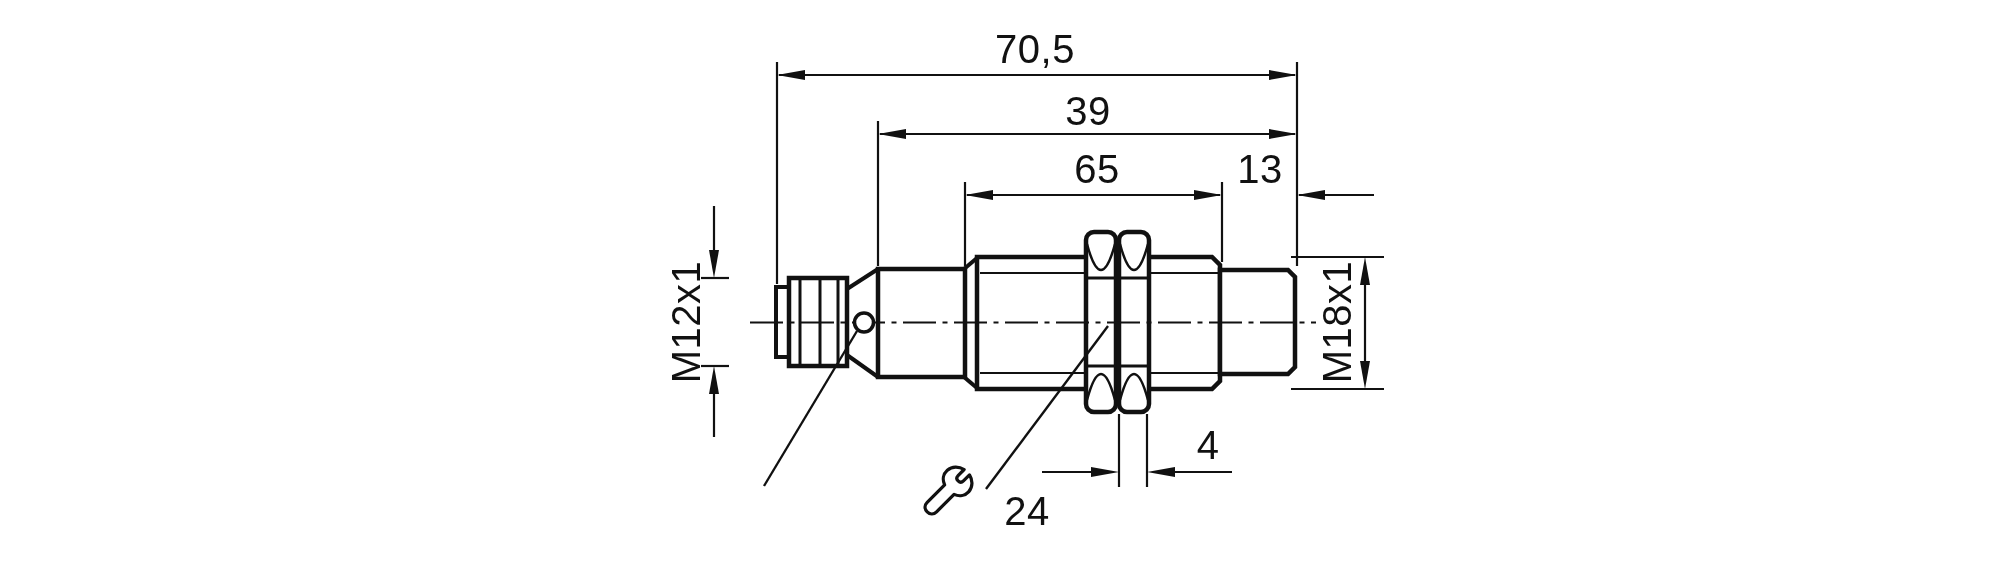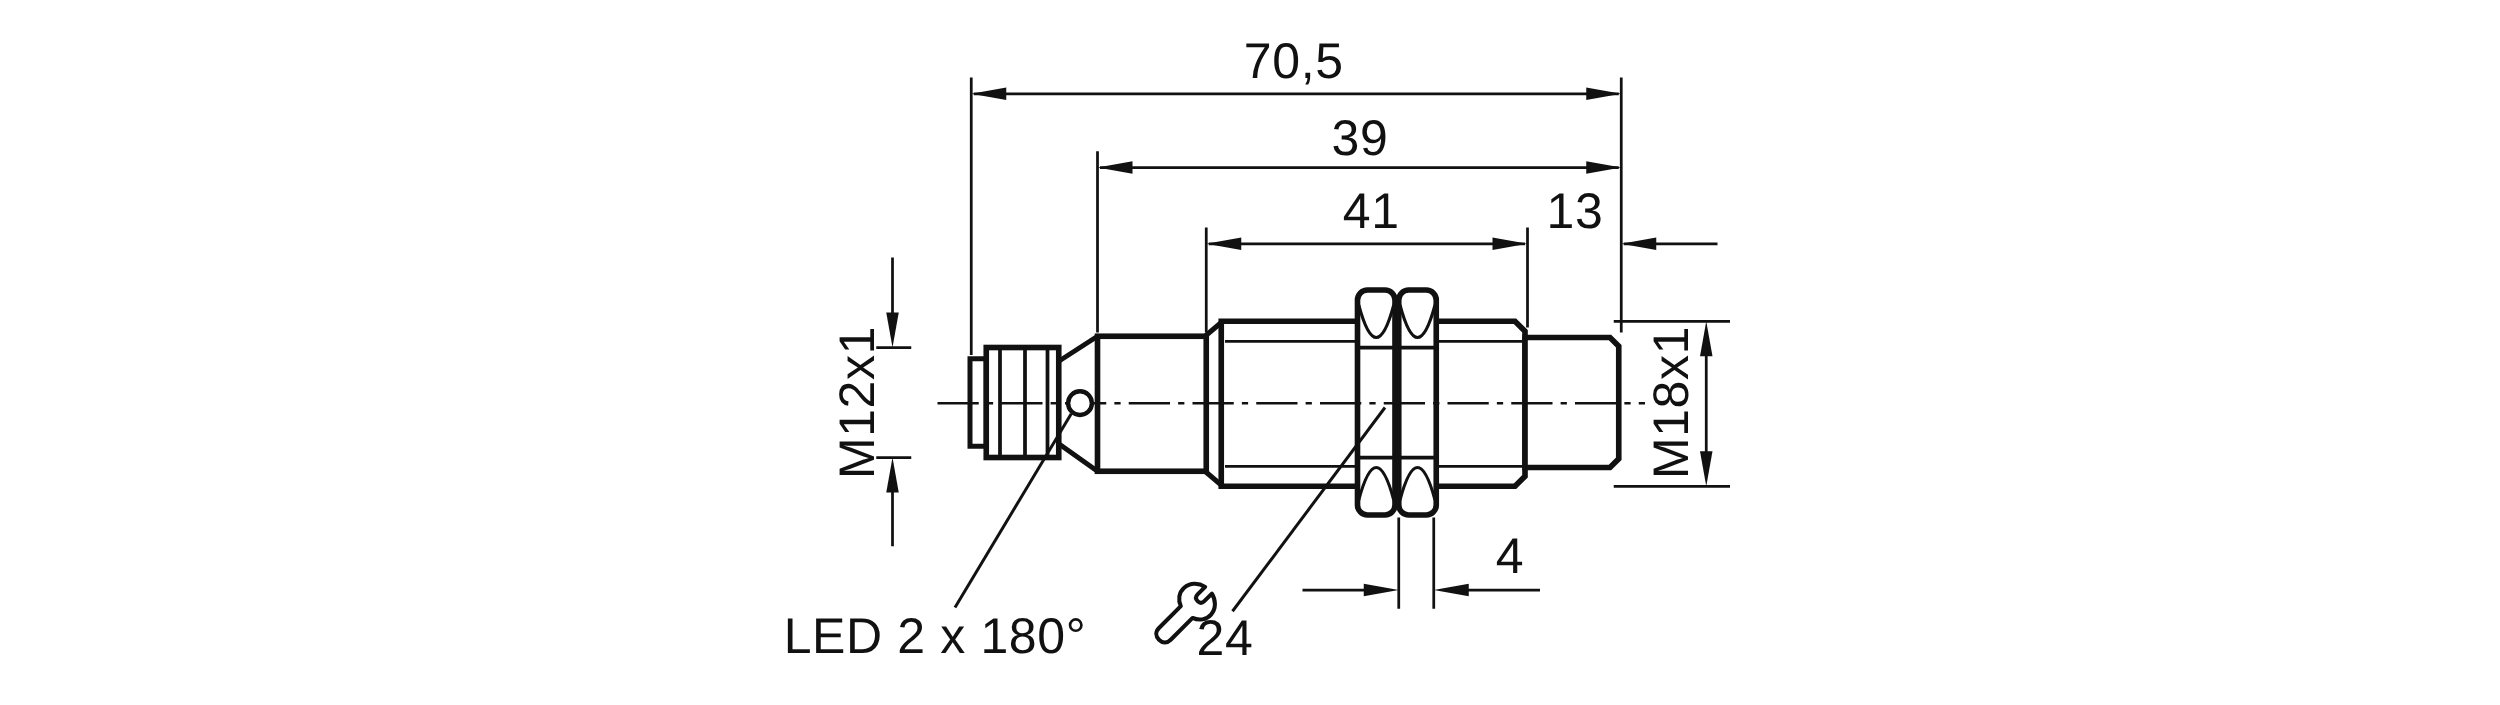--- a/index.html
+++ b/index.html
@@ -132,26 +132,25 @@
                C 30.5 5.5 35.5 10.5 36 17 C 36.4 23 32.5 28 27 30 L 27 56
                C 27 60.5 24 63 20 63 C 16 63 13 60.5 13 56 L 13 30
                C 7.5 28 3.6 23 4 17 C 4.5 10.5 9.5 5.5 16 4 Z" fill="#fff" stroke="#111" stroke-width="3.4" stroke-linejoin="round"></path>
     </g>
   </svg>
 
   <div class="dim-label" style="left:1035px;top:49px">70,5</div>
 
   <div class="dim-label" style="left:1088px;top:111px">39</div>
 
-  <div class="dim-label" style="left:1097px;top:169px">41</div>
+  <div class="dim-label" style="left:1097px;top:169px">65</div>
 
   <div class="dim-label" style="left:1260px;top:169px">13</div>
 
   <div class="dim-label" style="left:1208px;top:445px">4</div>
 
   <div class="dim-label rot" style="left:686px;top:322px">M12x1</div>
 
   <div class="dim-label rot" style="left:1337px;top:322px">M18x1</div>
 
-  <div class="dim-label" style="left:748px;top:509px">LED 2 x 180°</div>
 
-  <div class="dim-label" style="left:980px;top:511px">24</div>
+  <div class="dim-label" style="left:1027px;top:511px">24</div>
 </div>
 
 </body></html>

